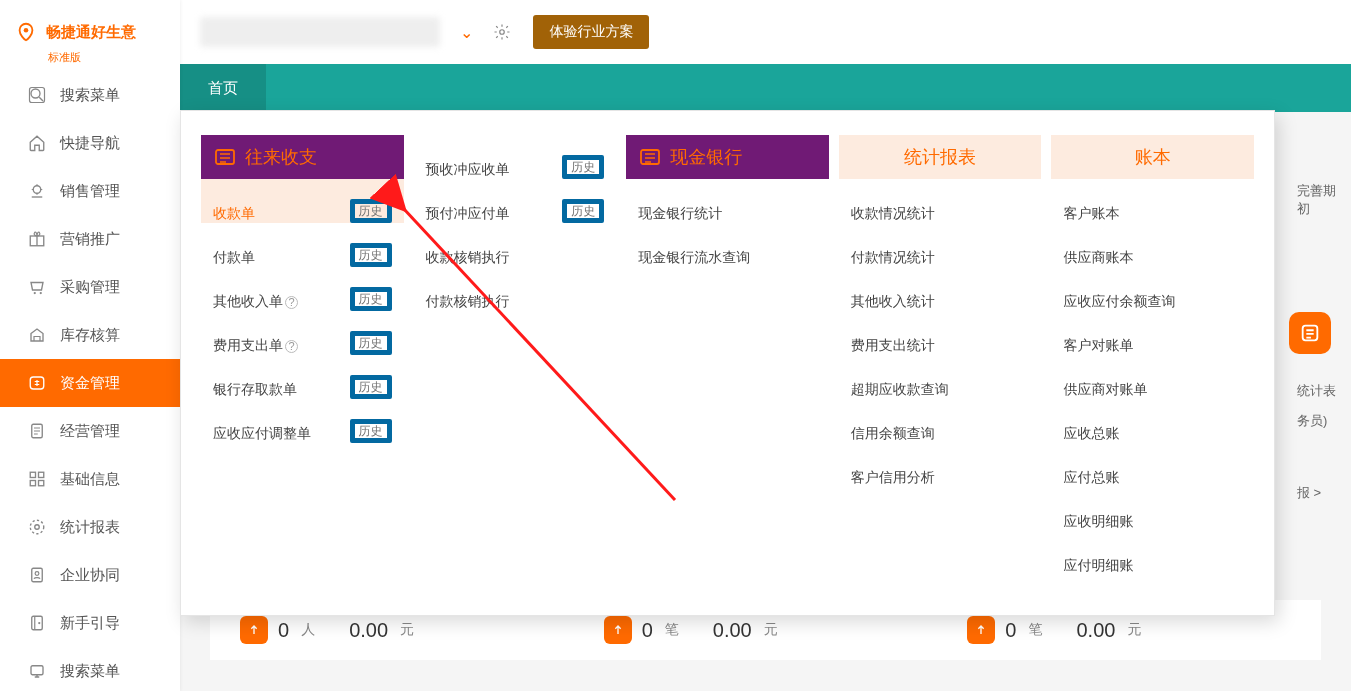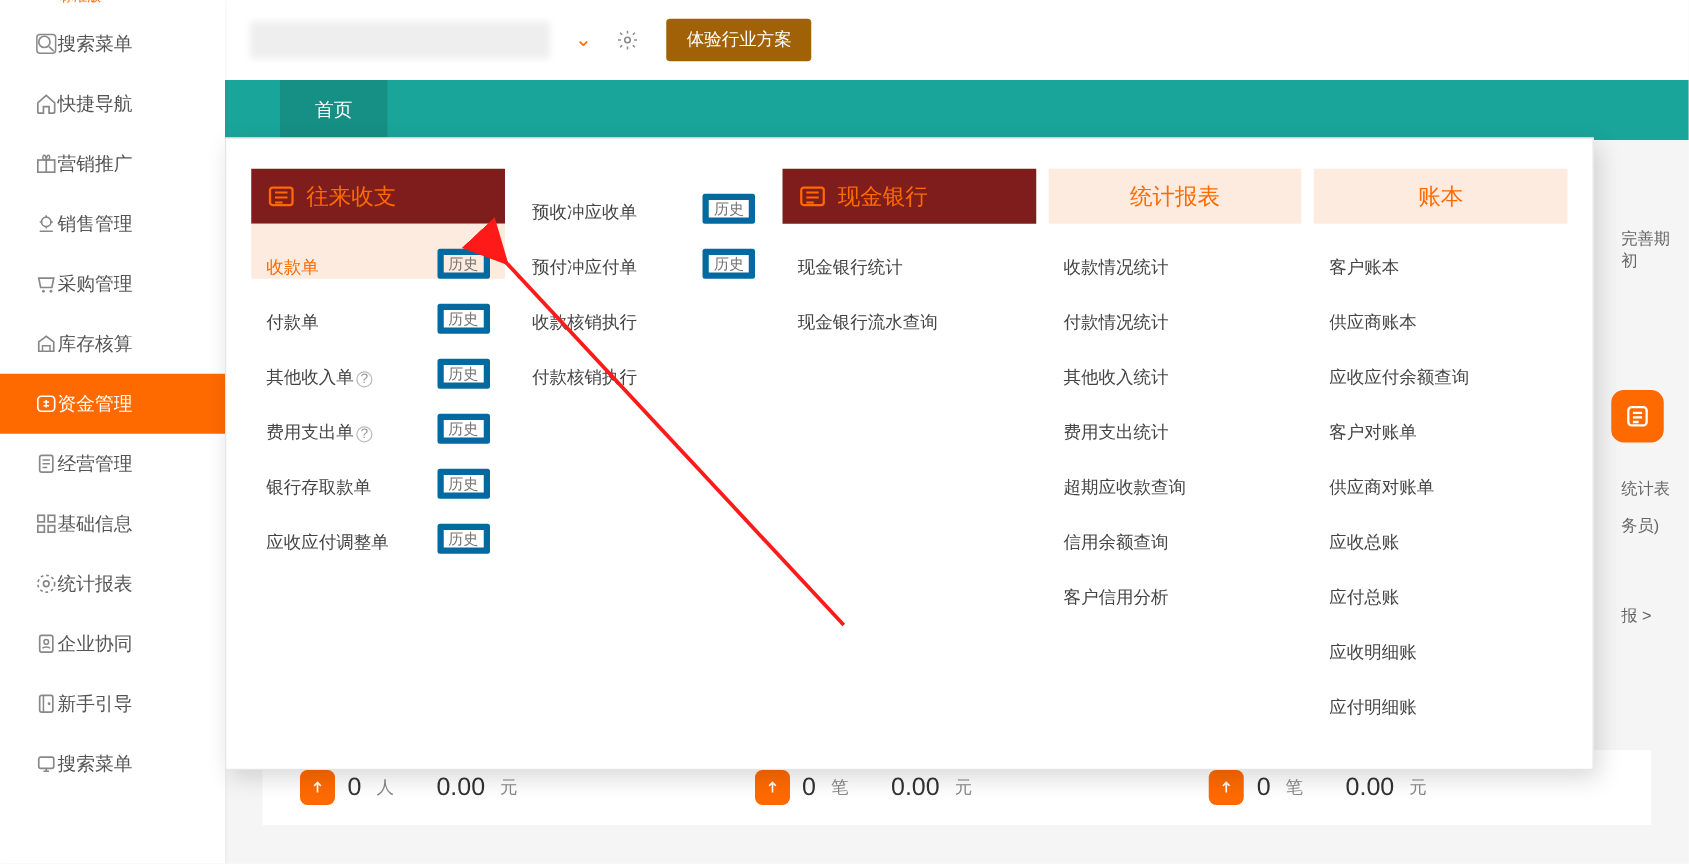--- a/index.html
+++ b/index.html
@@ -5,40 +5,40 @@
   * { box-sizing: border-box; margin: 0; padding: 0; }
   body { font-family: "Microsoft YaHei", "PingFang SC", sans-serif; background: #f5f5f5; width: 1351px; height: 691px; overflow: hidden; position: relative; font-size: 14px; color: #333; }
 
   
   .sidebar { position: absolute; left: 0; top: 0; width: 180px; height: 100%; background: #fff; box-shadow: 1px 0 3px rgba(0,0,0,0.05); z-index: 5; }
   .brand { height: 60px; padding: 8px 14px 4px; display: flex; align-items: center; gap: 8px; }
   .brand-logo { width: 24px; height: 24px; display: flex; align-items: center; justify-content: center; }
   .brand-logo svg { width: 22px; height: 22px; }
   .brand-text { font-size: 15px; color: #ff6a00; font-weight: 600; }
   .brand-sub { font-size: 11px; color: #ff6a00; padding: 0 48px 6px; margin-top: -10px; }
-  .nav-item { height: 48px; display: flex; align-items: center; padding: 0 28px; color: #555; cursor: pointer; font-size: 15px; }
+  .nav-item { height: 48px; display: flex; align-items: center; padding: 0 28px; gap: 14px; color: #555; cursor: pointer; font-size: 15px; }
   .nav-item .ic { width: 18px; height: 18px; display: inline-flex; align-items: center; justify-content: center; }
   .nav-item.active { background: #ff6a00; color: #fff; }
   .nav-item.active .ic svg path, .nav-item.active .ic svg rect, .nav-item.active .ic svg circle, .nav-item.active .ic svg polyline { stroke: #fff; }
 
   
   .topbar { position: absolute; left: 180px; top: 0; right: 0; height: 64px; background: #fff; display: flex; align-items: center; padding: 0 20px; gap: 10px; z-index: 4; }
   .org-box { width: 240px; height: 30px; background: #eee; border-radius: 3px; filter: blur(3px); }
   .chev { color: #ff6a00; font-size: 16px; padding: 0 10px; }
   .gear { width: 18px; height: 18px; display: inline-flex; align-items: center; justify-content: center; }
   .top-btn { margin-left: 12px; background: #a16207; color: #fff; border: none; height: 34px; padding: 0 16px; font-size: 14px; border-radius: 3px; cursor: pointer; }
 
   
-  .tabbar { position: absolute; left: 180px; top: 64px; right: 0; height: 48px; background: #1aa59a; display: flex; align-items: stretch; z-index: 3; padding-left: 44px; }
+  .tabbar { position: absolute; left: 180px; top: 64px; right: 0; height: 48px; background: #1aa59a; display: flex; align-items: stretch; z-index: 3; }
   .tab { height: 100%; display: flex; align-items: center; padding: 0 28px; color: #fff; font-size: 15px; background: #168f85; cursor: pointer; }
 
   
   .mega { position: absolute; left: 180px; top: 110px; width: 1095px; background: #fff; border: 1px solid #e5e5e5; box-shadow: 4px 6px 18px rgba(0,0,0,0.15); z-index: 10; padding: 24px 20px 40px; display: flex; gap: 10px; }
   .col { flex: 1; min-width: 0; }
-  .col-hdr { height: 44px; display: flex; align-items: center; gap: 8px; padding: 0 12px; color: #ff6a00; font-size: 18px; font-weight: 500; background: #7f1d1d; }
+  .col-hdr { height: 44px; display: flex; align-items: center; gap: 8px; padding: 0 12px; color: #ff6a00; font-size: 18px; font-weight: 500; background: #701a75; }
   .col-hdr.plain { justify-content: center; background: #fdebdf; }
   .hdr-ic { width: 24px; height: 24px; }
   .item-row { height: 44px; display: flex; align-items: flex-end; justify-content: space-between; padding: 0 12px; cursor: pointer; color: #444; }
   .item-row.sel { color: #ff6a00; background: #fdebdf; }
   .item-row .qm { font-size: 11px; border: 1px solid #bbb; border-radius: 50%; width: 13px; height: 13px; display: inline-flex; align-items: center; justify-content: center; margin-left: 2px; color: #999; }
   .hist { border: 5px solid #0369a1; color: #737373; font-size: 12px; padding: 1px 4px; border-radius: 2px; line-height: 1; }
 
   
   .right-strip { position: absolute; right: 0; top: 110px; bottom: 0; width: 60px; z-index: 2; padding-top: 60px; font-size: 13px; color: #666; }
   .right-strip .line { padding: 12px 6px; }
@@ -54,20 +54,29 @@
   .stat .u { font-size: 14px; color: #888; margin-left: 2px; }
 
   
   .arrow { position: absolute; left: 395px; top: 200px; width: 300px; height: 310px; z-index: 40; pointer-events: none; }
   .arrow svg { width: 100%; height: 100%; overflow: visible; }
 </style>
 </head>
 <body>
 
 <div class="sidebar">
+  <div class="brand">
+    <span class="brand-logo">
+      <svg viewBox="0 0 24 24">
+          <path d="M12 3c4 0 7 3 7 7 0 5-5 10-7 11-2-1-7-6-7-11 0-4 3-7 7-7z" fill="none" stroke="#ff6a00" stroke-width="2"></path>
+          <circle cx="12" cy="10" r="2.5" fill="#ff6a00"></circle>
+        </svg>
+    </span>
+    <span class="brand-text">畅捷通好生意</span>
+  </div>
   <div class="brand-sub">标准版</div>
   <div id="nav-list">
       <div class="nav-item">
         <span class="ic">
           <svg viewBox="0 0 24 24">
             <circle cx="10" cy="10" r="6" fill="none" stroke="#888" stroke-width="1.8"></circle>
             <line x1="15" y1="15" x2="20" y2="20" stroke="#888" stroke-width="1.8"></line>
             <rect x="2" y="2" width="20" height="20" rx="3" fill="none" stroke="#888" stroke-width="1.6"></rect>
           </svg>
         </span>
@@ -77,36 +86,36 @@
         <span class="ic">
           <svg viewBox="0 0 24 24">
             <path d="M3 11l9-8 9 8v10a1 1 0 0 1-1 1h-5v-7h-6v7H4a1 1 0 0 1-1-1z" fill="none" stroke="#888" stroke-width="1.8"></path>
           </svg>
         </span>
         <span>快捷导航</span>
       </div>
       <div class="nav-item">
         <span class="ic">
           <svg viewBox="0 0 24 24">
+            <circle cx="12" cy="10" r="5" fill="none" stroke="#888" stroke-width="1.8"></circle>
+            <path d="M5 20h14" stroke="#888" stroke-width="1.8"></path>
+            <path d="M12 3v2M12 15v2M5 10h2M17 10h2" stroke="#888" stroke-width="1.6"></path>
+          </svg>
+        </span>
+        <span>销售管理</span>
+      </div>
+      <div class="nav-item">
+        <span class="ic">
+          <svg viewBox="0 0 24 24">
             <rect x="3" y="8" width="18" height="13" fill="none" stroke="#888" stroke-width="1.8"></rect>
             <line x1="12" y1="8" x2="12" y2="21" stroke="#888" stroke-width="1.8"></line>
             <path d="M12 8c-3 0-5-2-3-5 2-1 3 3 3 5zM12 8c3 0 5-2 3-5-2-1-3 3-3 5z" fill="none" stroke="#888" stroke-width="1.6"></path>
           </svg>
         </span>
         <span>营销推广</span>
-      </div>
-      <div class="nav-item">
-        <span class="ic">
-          <svg viewBox="0 0 24 24">
-            <circle cx="12" cy="10" r="5" fill="none" stroke="#888" stroke-width="1.8"></circle>
-            <path d="M5 20h14" stroke="#888" stroke-width="1.8"></path>
-            <path d="M12 3v2M12 15v2M5 10h2M17 10h2" stroke="#888" stroke-width="1.6"></path>
-          </svg>
-        </span>
-        <span>销售管理</span>
       </div>
       <div class="nav-item">
         <span class="ic">
           <svg viewBox="0 0 24 24">
             <path d="M4 6h16l-2 10H6z" fill="none" stroke="#888" stroke-width="1.8"></path>
             <circle cx="9" cy="20" r="1.5" fill="#888"></circle>
             <circle cx="17" cy="20" r="1.5" fill="#888"></circle>
           </svg>
         </span>
         <span>采购管理</span>

